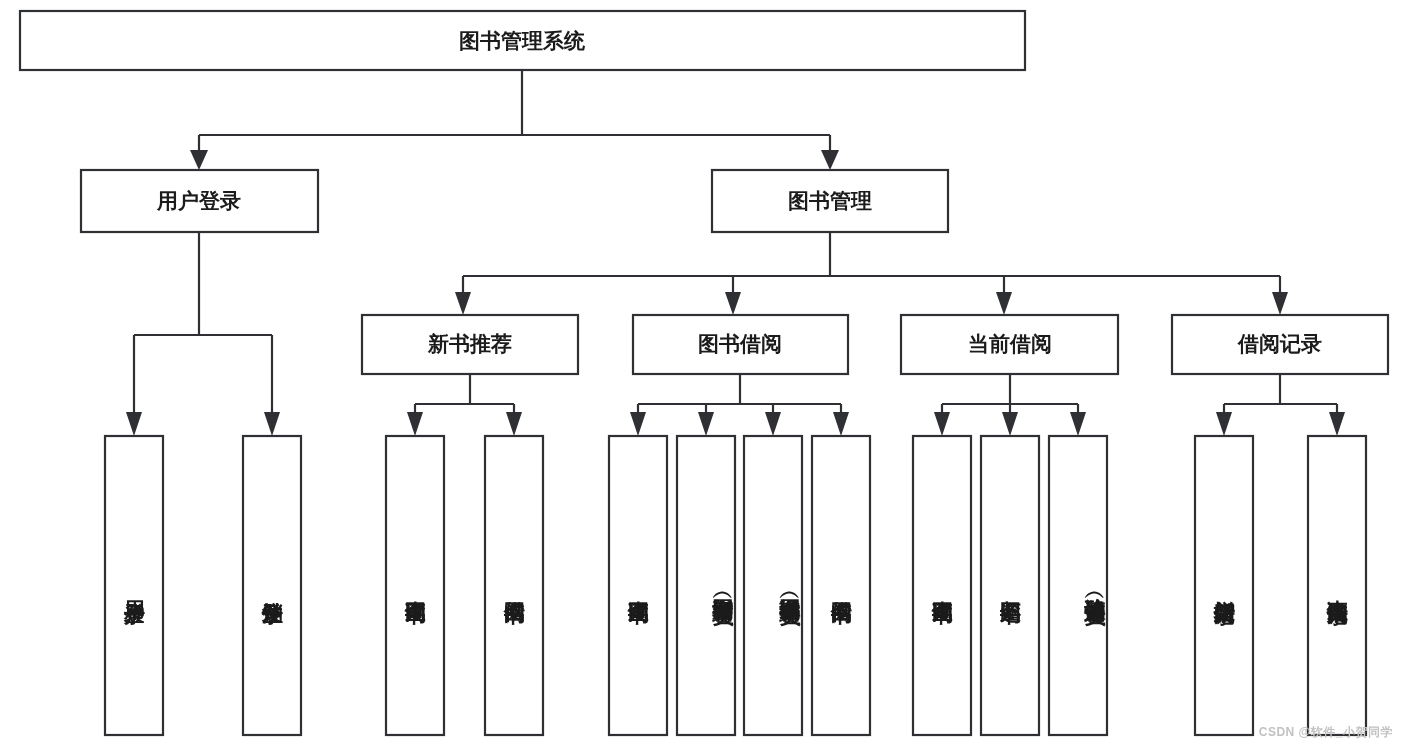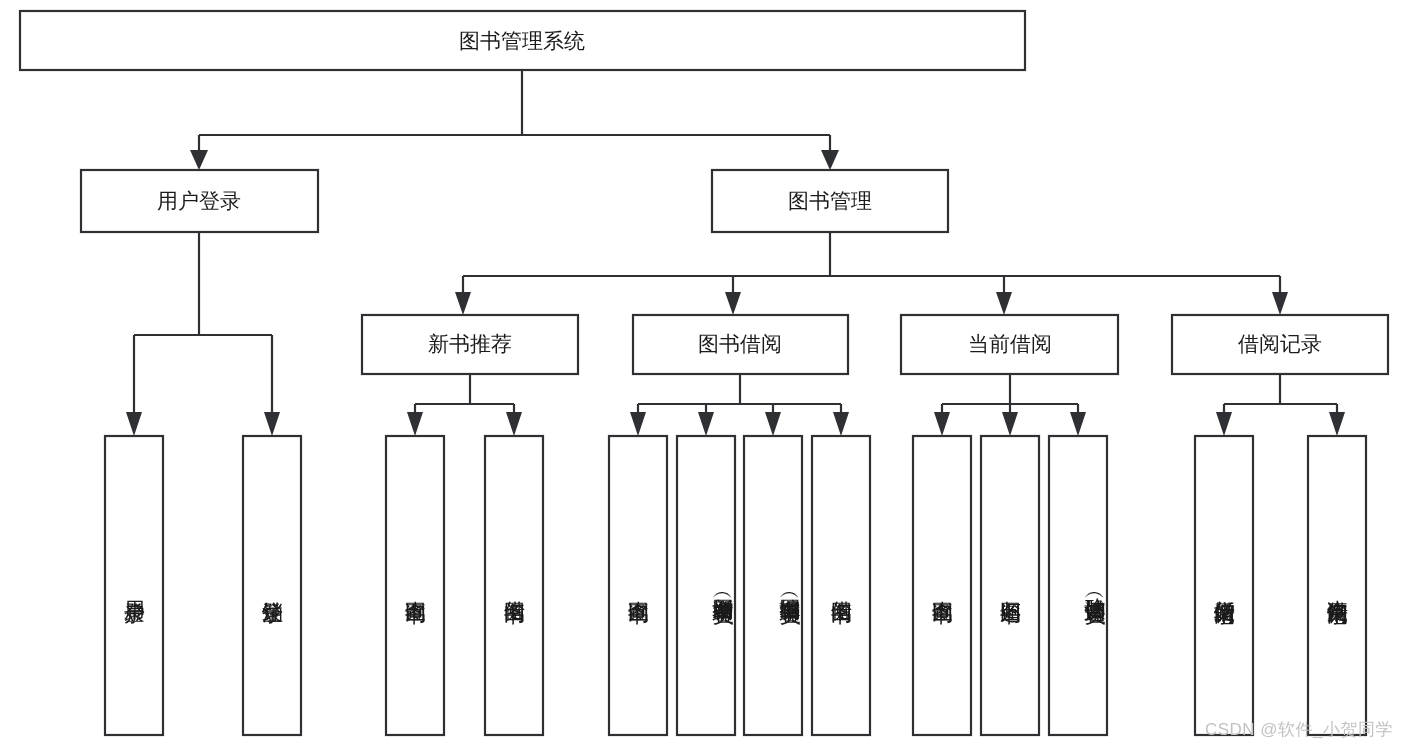--- a/index.html
+++ b/index.html
@@ -12,20 +12,21 @@
     height: 747px;
     font-family: "Liberation Sans", "DejaVu Sans", sans-serif;
     overflow: hidden;
     position: relative;
   }
   #diagram-root {
     position: relative;
     width: 1405px;
     height: 747px;
     background: #ffffff;
+    font-weight: bold;
   }
   svg#flow-svg {
     position: absolute;
     left: 0;
     top: 0;
     width: 1405px;
     height: 747px;
     display: block;
   }
   .node-box {
@@ -64,21 +65,21 @@
     align-items: center;
     justify-content: center;
     letter-spacing: 1px;
     pointer-events: none;
   }
   #watermark {
     position: absolute;
     right: 12px;
     bottom: 6px;
     font-family: "Liberation Sans", "DejaVu Sans", sans-serif;
-    font-size: 17px;
+    font-size: 12px;
     color: #c2c2c2;
     letter-spacing: 0.5px;
     white-space: nowrap;
     margin-left: 20px;
   }
 </style>
 </head>
 <body>
 
 <div id="diagram-root">

